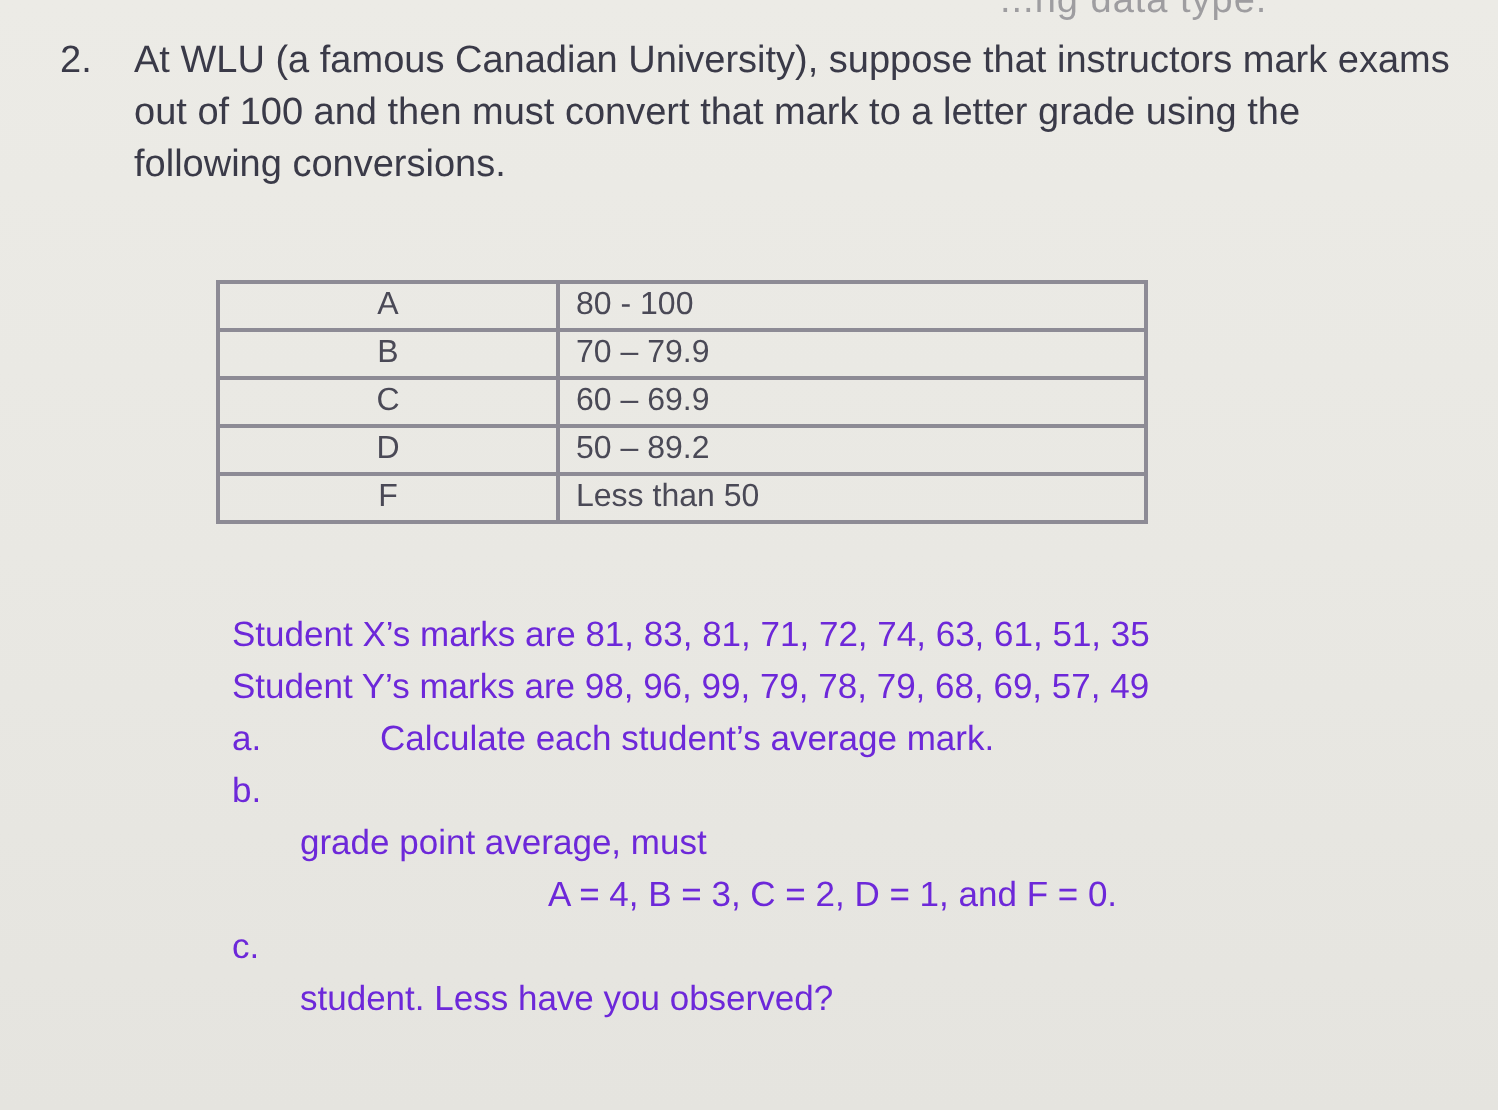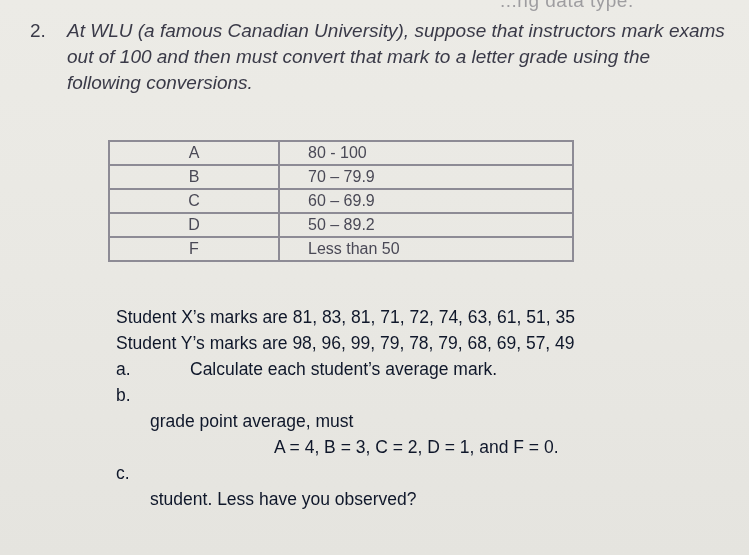--- a/index.html
+++ b/index.html
@@ -14,34 +14,34 @@
       position: absolute; left: 500px; top: -10px;
       font-size: 19px; color: #6b6a73; opacity: 0.6;
       letter-spacing: 0.5px;
     }
     .question {
       position: absolute; left: 30px; top: 18px; width: 700px;
       font-size: 19px; line-height: 26px; font-weight: 500;
       color: #3a3a48;
     }
     .q-num { position: absolute; left: 0; top: 0; }
-    .q-text { position: absolute; left: 37px; top: 0; width: 660px; font-style: italic; }
+    .q-text { position: absolute; left: 37px; top: 0; width: 660px; }
     table.grades {
       position: absolute; left: 108px; top: 140px;
       width: 466px; border-collapse: collapse;
       font-size: 16px; color: #4a4956;
     }
     table.grades td {
       border: 2px solid #8d8b95; height: 22px; padding: 0 0;
     }
     table.grades td.letter { width: 168px; text-align: center; }
-    table.grades td.range { padding-left: 28px; }
+    table.grades td.range { padding-left: 8px; }
     .lines {
       position: absolute; left: 116px; top: 304px; width: 620px;
-      font-size: 17.5px; line-height: 26px; color: #0f172a;
+      font-size: 17.5px; line-height: 26px; color: #6d28d9;
     }
     .line { position: relative; height: 26px; white-space: nowrap; }
     .item-label { position: absolute; left: 0; }
     .item-text { position: absolute; left: 34px; margin-left: 40px; }
     .indent { position: absolute; left: 34px; }
     .center-eq { position: absolute; left: 158px; text-align: right; }
   </style>
 </head>
 <body>
 

